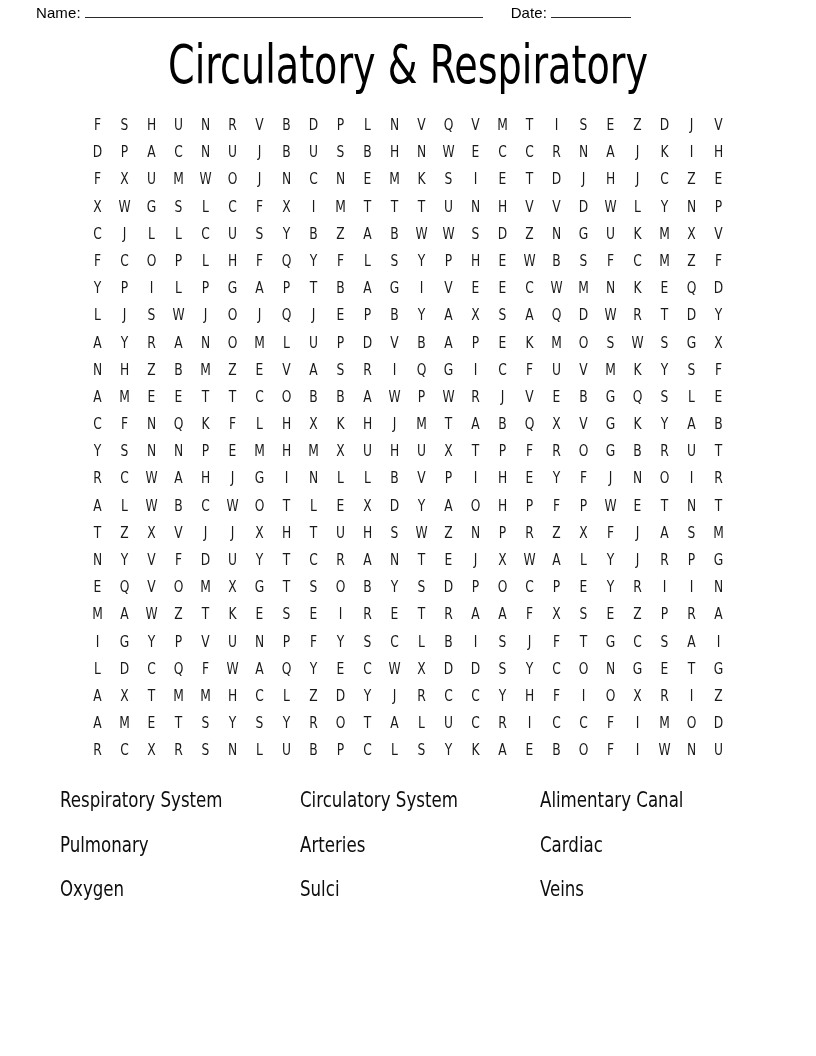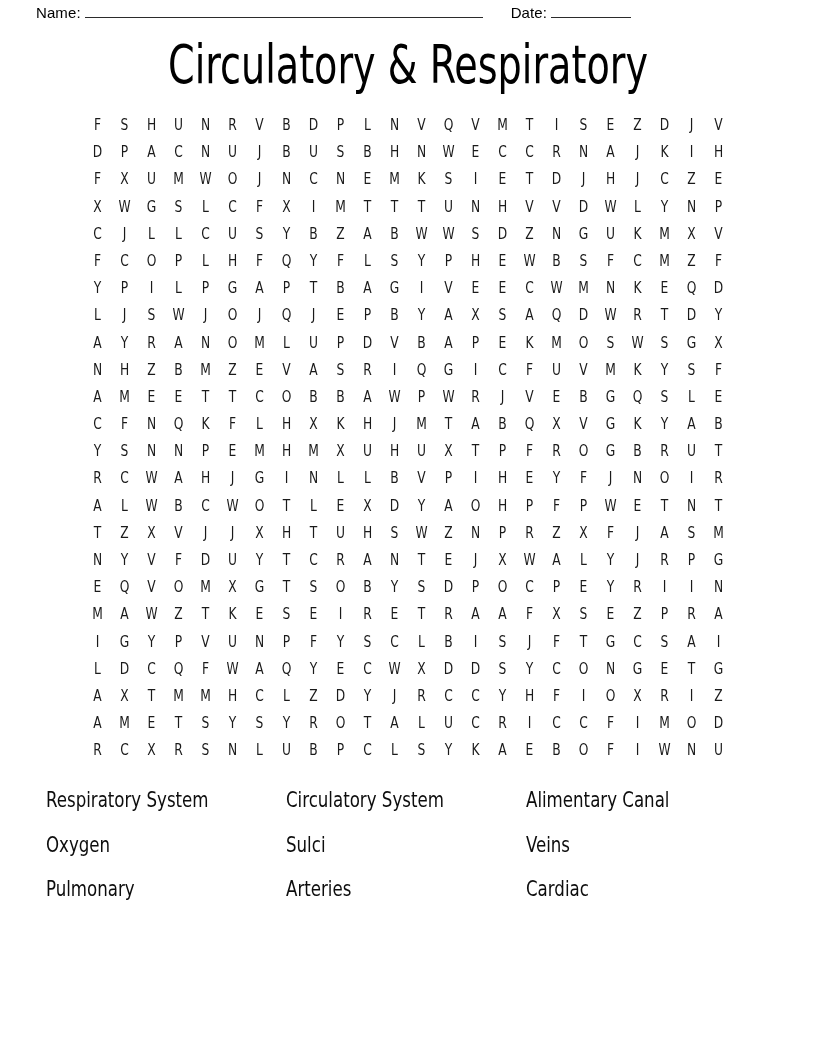--- a/index.html
+++ b/index.html
@@ -83,21 +83,21 @@
     font-size: 15.5px;
     line-height: 27.2px;
     color: #1a1a1a;
     transform: scaleX(0.88);
   }
 
   
   .word-list {
     position: absolute;
     top: 778px;
-    left: 46px;
+    left: 60px;
     width: 724px;
   }
   .word-row {
     display: flex;
     height: 44.4px;
     align-items: center;
   }
   .word-cell {
     flex: 0 0 240px;
     font-family: "DejaVu Sans Condensed", "Liberation Sans Narrow", "Liberation Sans", sans-serif;
@@ -750,22 +750,22 @@
     </div>
   </div>
 
 <div class="word-list">
     <div class="word-row">
       <span class="word-cell">Respiratory System</span>
       <span class="word-cell">Circulatory System</span>
       <span class="word-cell">Alimentary Canal</span>
     </div>
     <div class="word-row">
+      <span class="word-cell">Pulmonary</span>
+      <span class="word-cell">Arteries</span>
+      <span class="word-cell">Cardiac</span>
+    </div>
+    <div class="word-row">
       <span class="word-cell">Oxygen</span>
       <span class="word-cell">Sulci</span>
       <span class="word-cell">Veins</span>
     </div>
-    <div class="word-row">
-      <span class="word-cell">Pulmonary</span>
-      <span class="word-cell">Arteries</span>
-      <span class="word-cell">Cardiac</span>
-    </div>
   </div>
 
 </body></html>

